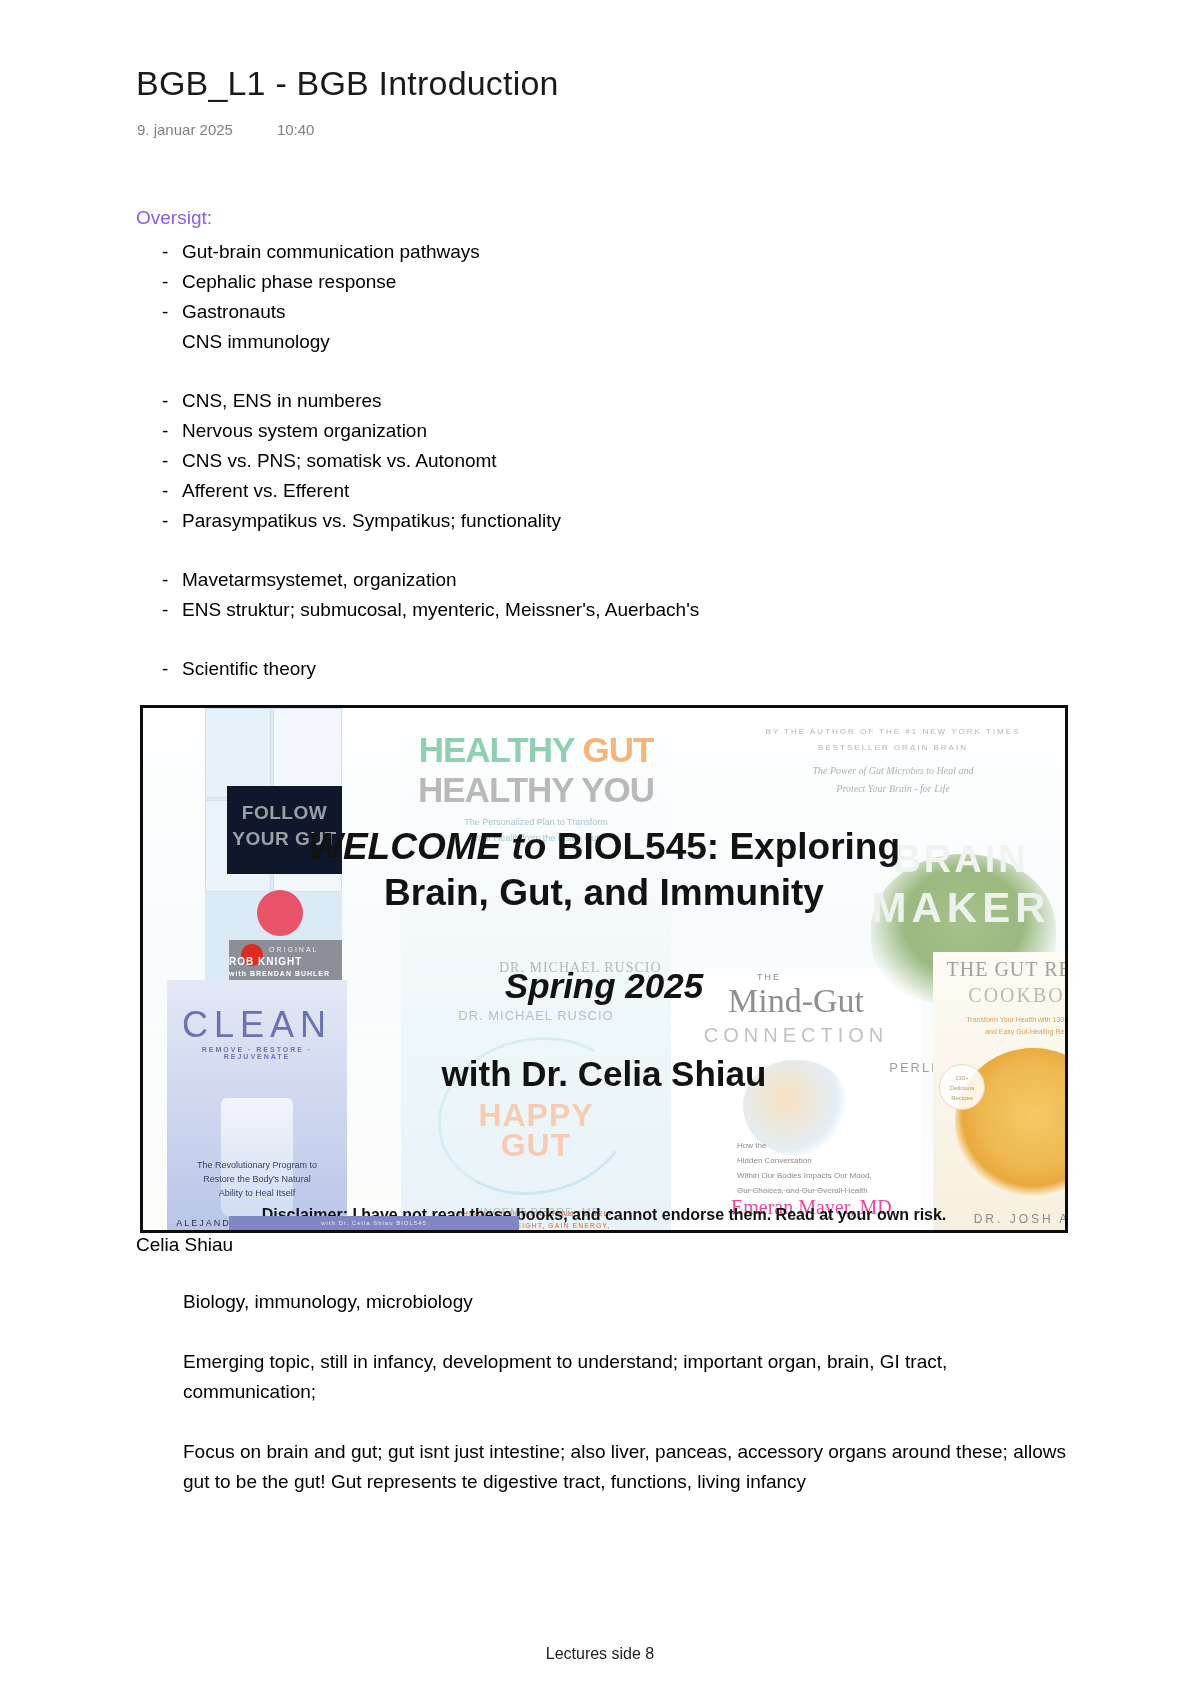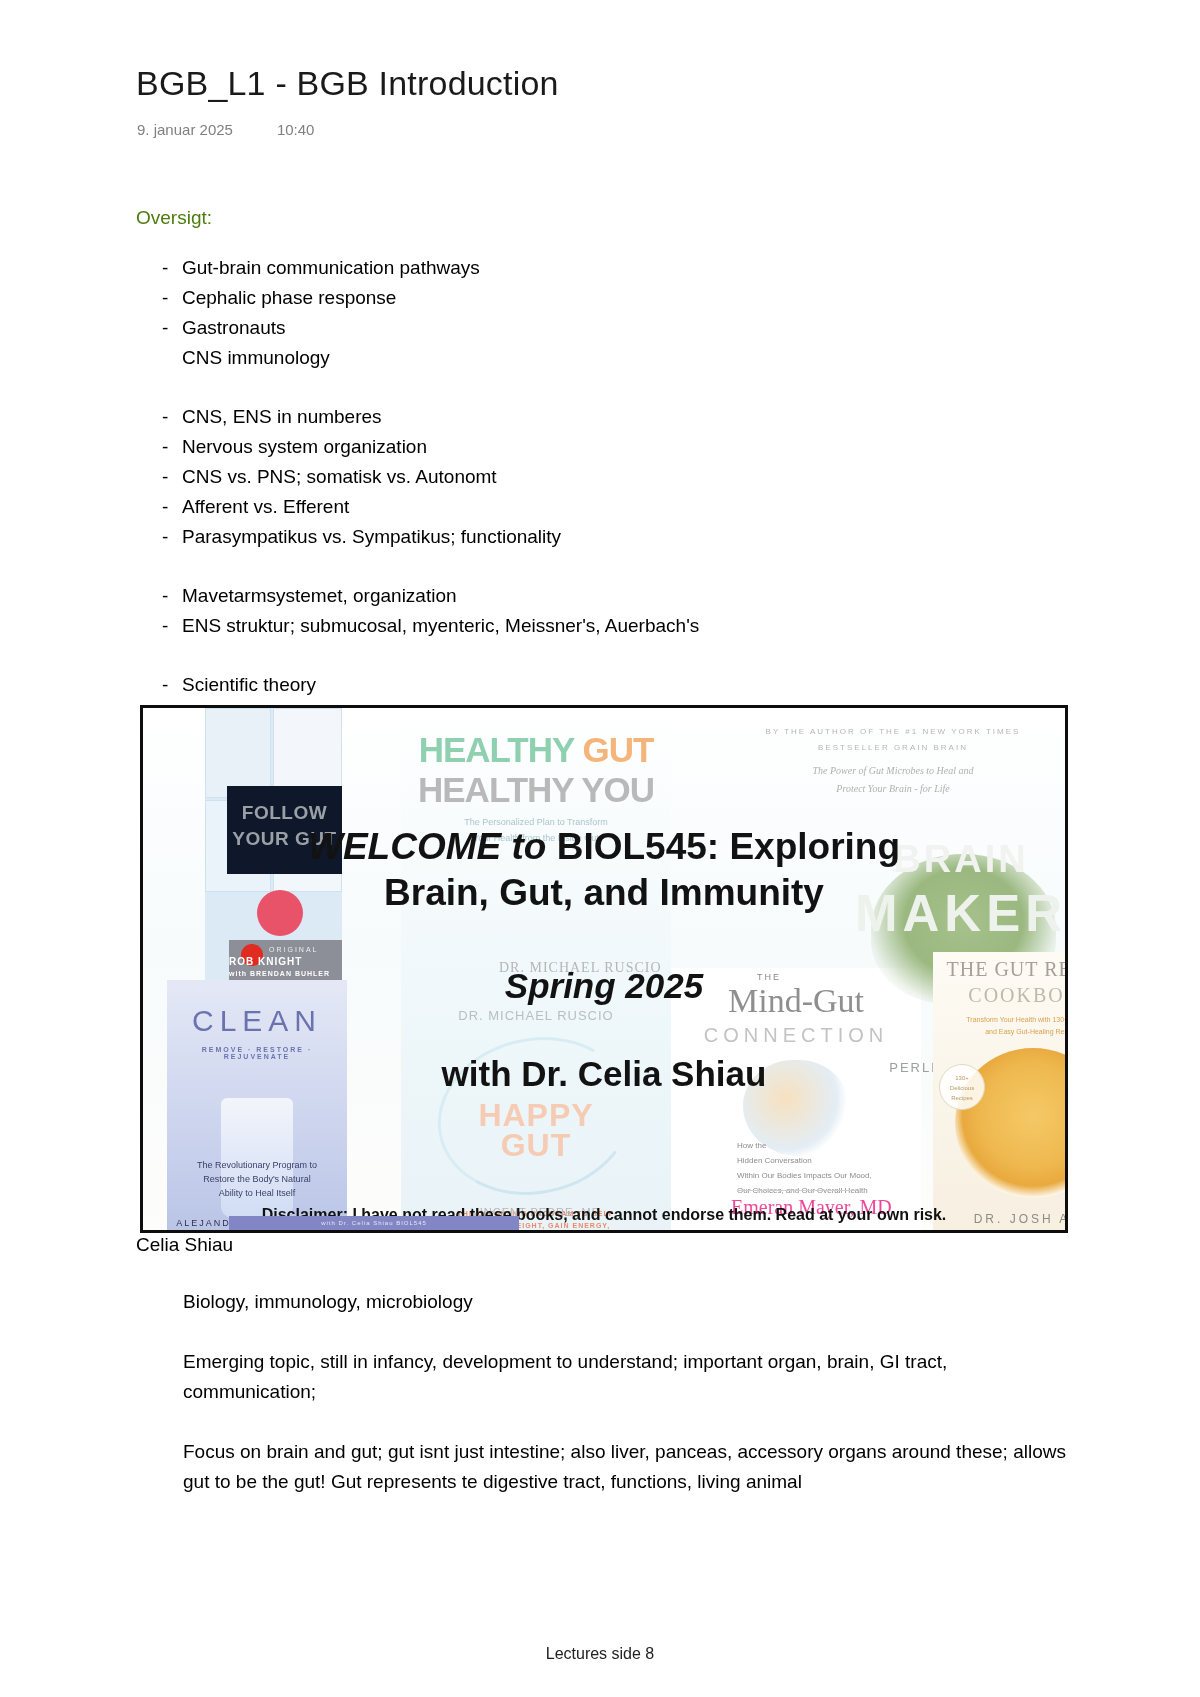--- a/index.html
+++ b/index.html
@@ -46,22 +46,22 @@
   
   .outline {
     position: absolute;
     left: 136px;
     top: 203px;
     width: 900px;
   }
   .outline-head {
     font-size: 19px;
     line-height: 30px;
-    color: #4d7c0f;
-    margin-bottom: 20px;
+    color: #8b5cf6;
+    margin-bottom: 4px;
   }
   .bullets { margin: 0; padding: 0; list-style: none; }
   .bullet-row {
     display: flex;
     align-items: flex-start;
     font-size: 19px;
     line-height: 30px;
     padding-left: 26px;
   }
   .bullet-row .dash {
@@ -127,21 +127,21 @@
     position:absolute; left:52px; top:182px; width:46px; height:46px;
     background:#e8536a; border-radius:50%;
   }
 
   .bk-clean {
     left: 24px; top: 272px; width: 180px; height: 256px;
     background: linear-gradient(180deg,#e4e8f6 0%,#cdd5ee 55%,#b9c4e6 100%);
   }
   .clean-title {
     position:absolute; left:0; right:0; top:24px; text-align:center;
-    font-size:30px; letter-spacing:6px; color:#6b72b0; font-weight:300;
+    font-size:36px; letter-spacing:6px; color:#6b72b0; font-weight:300;
   }
   .clean-sub {
     position:absolute; left:0; right:0; top:66px; text-align:center;
     font-size:7px; letter-spacing:2px; color:#6b72b0; font-weight:700;
   }
   .clean-glass {
     position:absolute; left:54px; top:118px; width:72px; height:120px;
     background: linear-gradient(180deg,rgba(255,255,255,0.75),rgba(210,222,245,0.95));
     border-radius:6px 6px 12px 12px;
   }
@@ -213,21 +213,21 @@
     position:absolute; left:28px; top:26px; width:185px; height:150px;
     background: radial-gradient(ellipse at 50% 45%, #a7c18c 0%, #9ab87f 45%, rgba(190,210,180,0.25) 72%, rgba(255,255,255,0) 80%);
     border-radius:50% 50% 42% 42%;
   }
   .broccoli-stem {
     position:absolute; left:96px; top:150px; width:44px; height:92px;
     background: linear-gradient(180deg,#c3d6ae,#e0ead6);
     border-radius:12px;
   }
   .bm-t1 { position:absolute; left:0; right:0; top:10px; text-align:center; font-size:38px; font-weight:700; color:#f0f3ef; letter-spacing:3px;}
-  .bm-t2 { position:absolute; left:0; right:0; top:56px; text-align:center; font-size:51px; font-weight:700; color:#eef2ec; letter-spacing:5px;}
+  .bm-t2 { position:absolute; left:0; right:0; top:56px; text-align:center; font-size:42px; font-weight:700; color:#eef2ec; letter-spacing:5px;}
   .bm-auth { position:absolute; left:0; right:0; top:232px; text-align:center; font-size:13px; color:#9aa19c; letter-spacing:2px;}
   .bm-byline { position:absolute; left:600px; top:16px; width:300px; text-align:center; font-size:8px; color:#b6b6b6; letter-spacing:2px; line-height:16px;}
   .bm-sub { position:absolute; left:600px; top:54px; width:300px; text-align:center; font-family:"Liberation Serif", serif; font-style:italic; font-size:10px; color:#b0b0b0; line-height:18px;}
 
   
   .bk-grc {
     left: 790px; top: 244px; width: 200px; height: 284px;
     background: linear-gradient(180deg,#fdfbf4 0%,#f7efe0 100%);
   }
   .grc-t1 { position:absolute; left:0; right:0; top:6px; text-align:center; font-family:"Liberation Serif", serif; font-size:20px; color:#a6a099; letter-spacing:1px;}
@@ -446,18 +446,18 @@
           <span>with Dr. Celia Shiau BIOL545</span>
         </div>
     </div>
   </div>
 
   <div class="caption">Celia Shiau</div>
 
   <div class="body-block">
     <p class="para">Biology, immunology, microbiology</p>
     <p class="para">Emerging topic, still in infancy, development to understand; important organ, brain, GI tract, communication;</p>
-    <p class="para">Focus on brain and gut; gut isnt just intestine; also liver, panceas, accessory organs around these; allows gut to be the gut! Gut represents te digestive tract, functions, living animal</p>
+    <p class="para">Focus on brain and gut; gut isnt just intestine; also liver, panceas, accessory organs around these; allows gut to be the gut! Gut represents te digestive tract, functions, living infancy</p>
   </div>
 
   <div class="footer">Lectures side 8</div>
 
 </div>
 
 </body></html>

